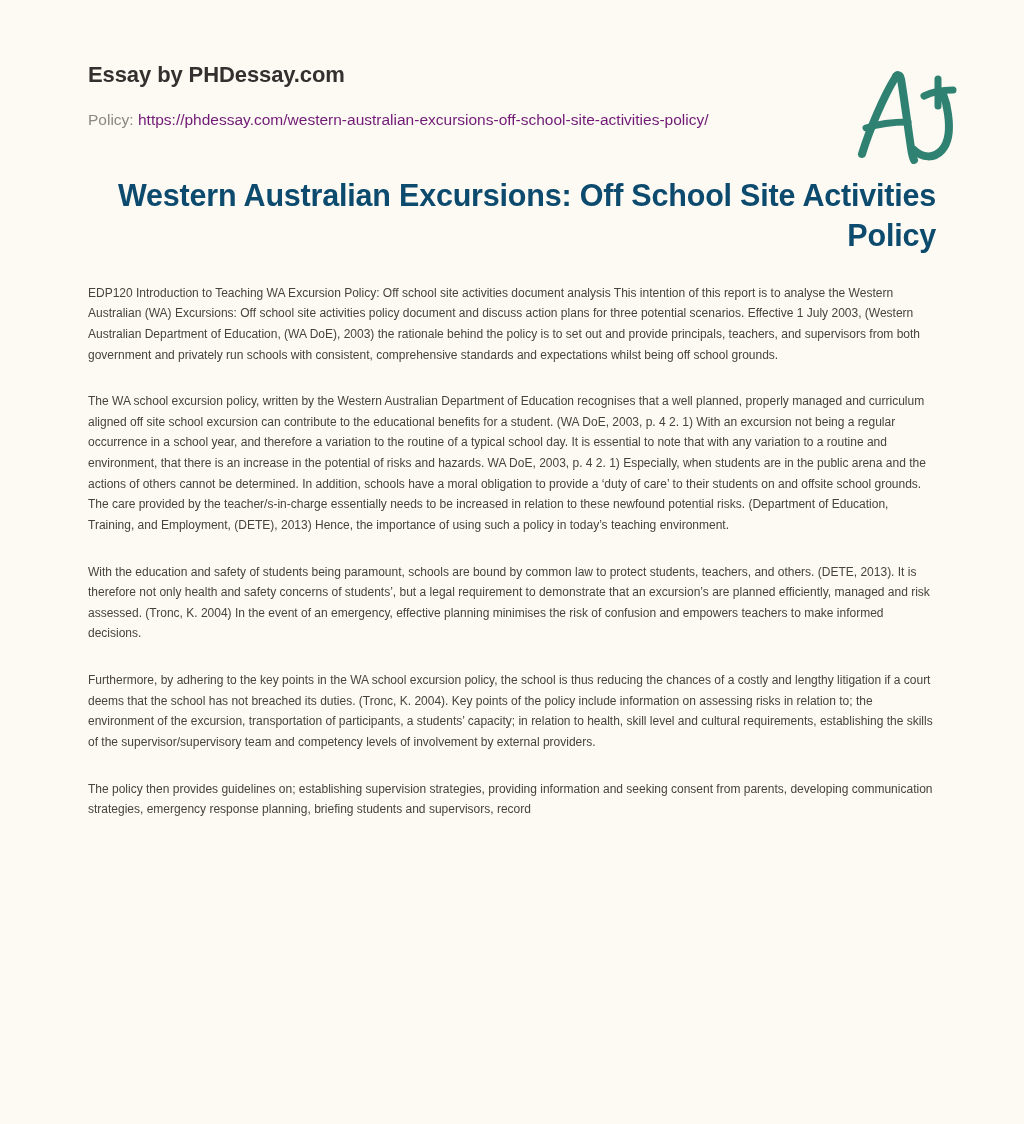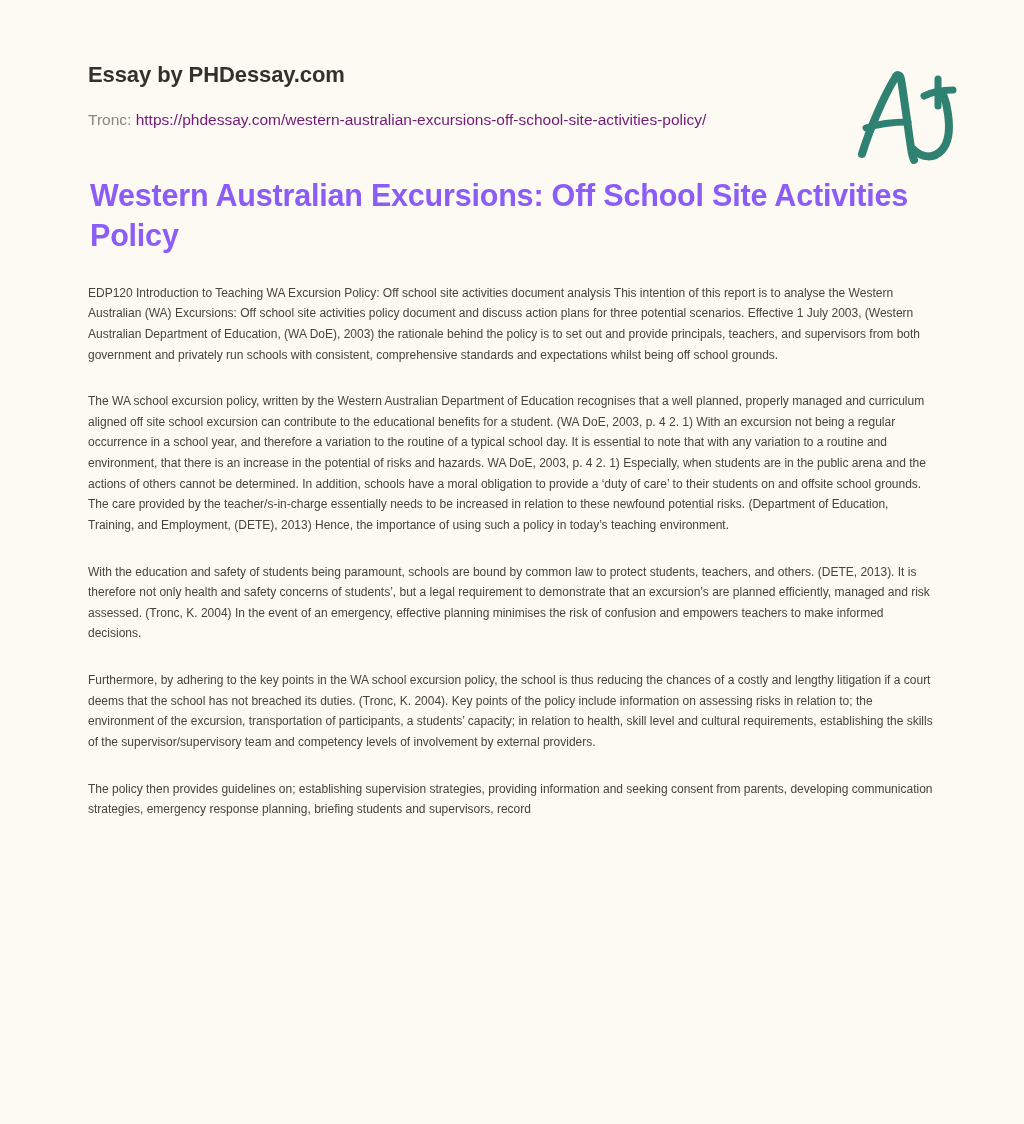--- a/index.html
+++ b/index.html
@@ -63,27 +63,28 @@
     top: 66px;
     right: 62px;
     width: 112px;
     height: 98px;
   }
   .logo svg { display: block; width: 100%; height: 100%; }
 
   
   .doc-title {
     margin: 0;
-    padding: 42px 88px 0 90px;
+    padding: 42px 88px 0 70px;
     font-size: 30.5px;
     font-weight: bold;
     line-height: 1.33;
-    color: #8b5cf6;
+    color: #0c4a6e;
     letter-spacing: -0.2px;
     max-width: 1024px;
+    text-align: right;
   }
 
   
   .body-copy {
     padding: 27px 88px 0 88px;
   }
 
   .body-copy p {
     margin: 0 0 26px 0;
     font-size: 12px;
@@ -96,21 +97,21 @@
 </style>
 </head>
 <body>
 
 <div class="page">
 
   <div class="header">
     <div class="brand-line">Essay by PHDessay.com</div>
 
     <div class="source-line">
-      <span class="source-label">Tronc:</span>
+      <span class="source-label">Policy:</span>
       <span class="source-url">https://phdessay.com/western-australian-excursions-off-school-site-activities-policy/</span>
     </div>
 
     <div class="logo">
       <svg viewBox="0 0 112 98" xmlns="http://www.w3.org/2000/svg" aria-hidden="true">
         <g fill="none" stroke="#2f8272" stroke-linecap="round" stroke-linejoin="round">
           <path d="M12 88 C20 62 34 30 45 12 C47 8 50 8 51 13 C55 38 58 62 61 82 C62 89 63 92 64 94" stroke-width="8"></path>
           <path d="M16 62 C28 58 44 56 58 56" stroke-width="7"></path>
           <path d="M64 84 C72 92 84 93 92 84 C99 76 100 62 98 48 C97 40 95 33 93 28" stroke-width="8"></path>
           <path d="M74 30 C82 26 94 24 103 24" stroke-width="7"></path>

